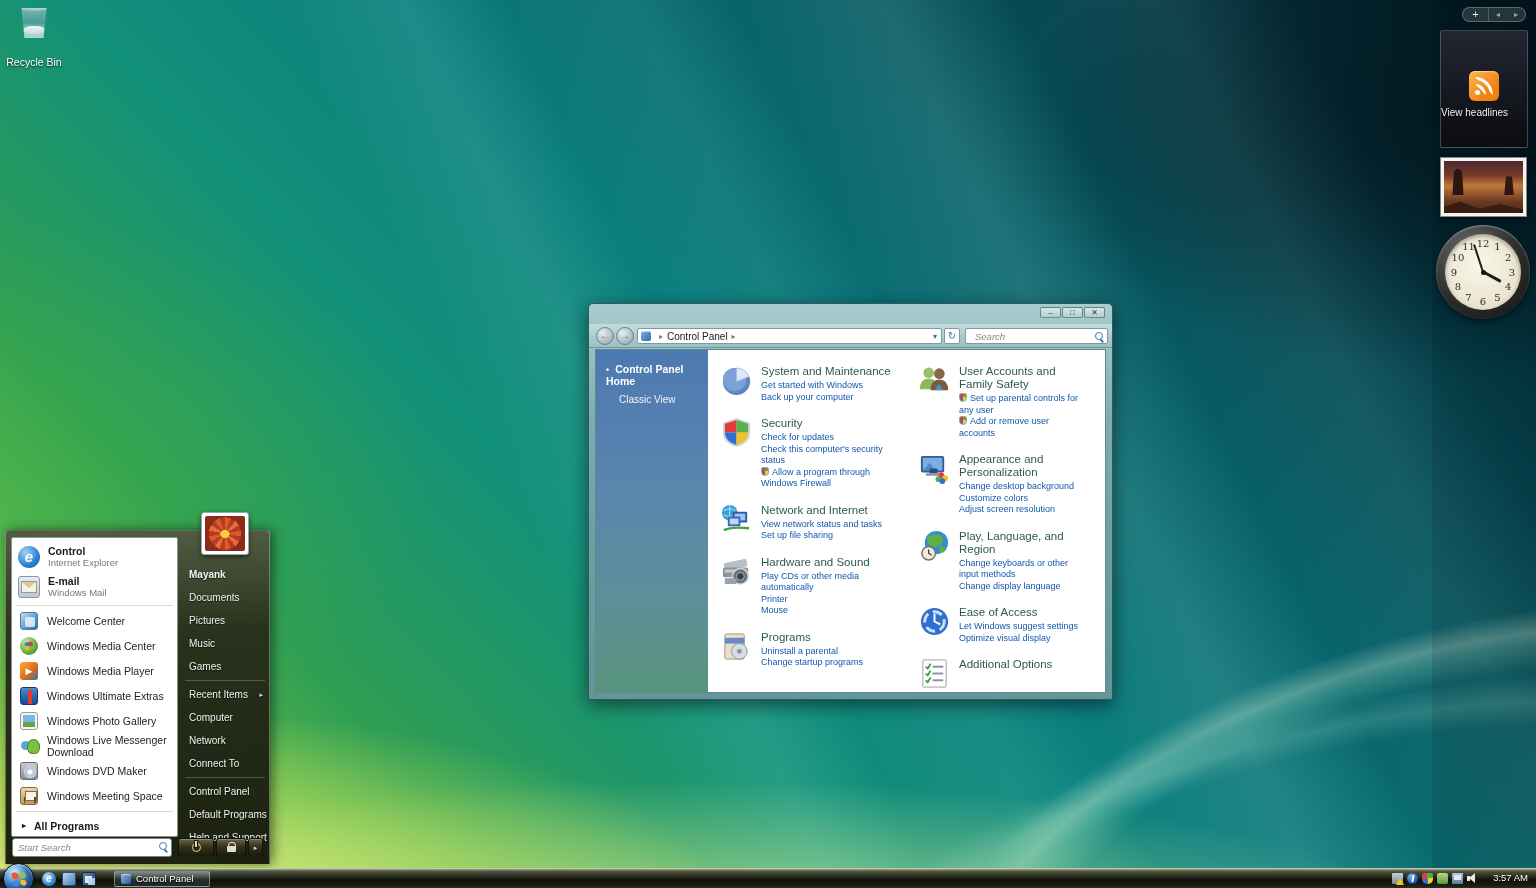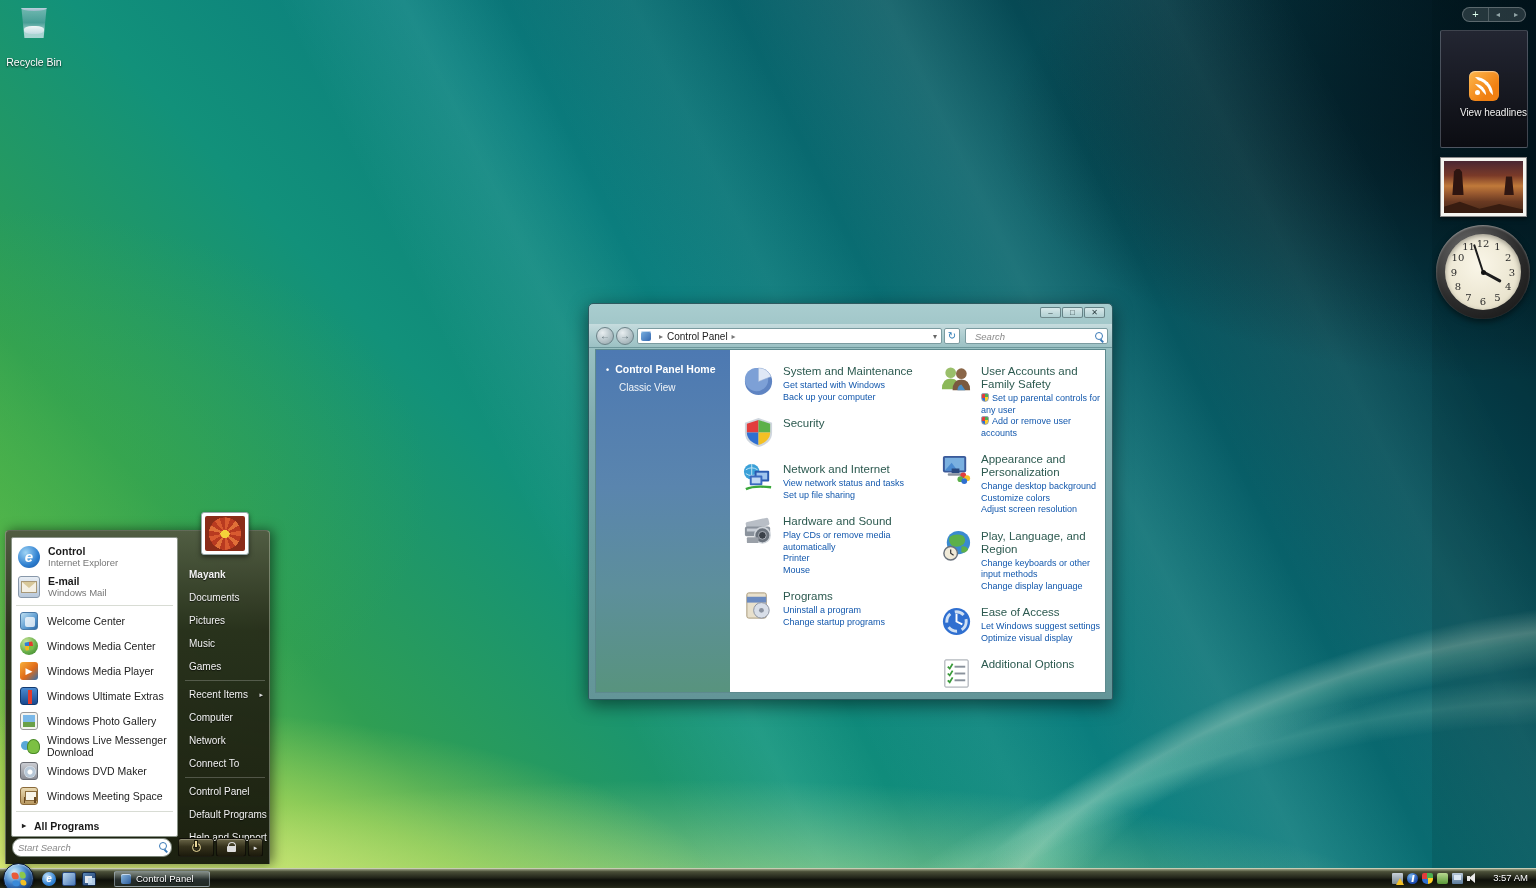--- a/index.html
+++ b/index.html
@@ -35,21 +35,21 @@
   .icon-label { margin-top:18px; font-size:10.5px; color:#fff; text-shadow:0 1px 2px rgba(0,0,0,.85); }
 
   
   .sidebar-strip { position:absolute; right:0; top:0; width:104px; height:868px; background:rgba(0,10,14,.10); }
   .sb-controls { position:absolute; right:10px; top:7px; width:64px; height:15px; border-radius:8px;
     background:rgba(255,255,255,.14); border:1px solid rgba(255,255,255,.25); display:flex; align-items:center; }
   .sb-plus { width:26px; text-align:center; color:#dfe;  font-size:11px; line-height:13px; border-right:1px solid rgba(255,255,255,.2);}
   .sb-arrow { flex:1; text-align:center; color:rgba(220,240,240,.6); font-size:8px; line-height:13px; }
   .gadget-rss { position:absolute; right:8px; top:30px; width:88px; height:118px;
     background:linear-gradient(180deg, rgba(38,40,52,.92), rgba(12,12,18,.95));
-    border:1px solid rgba(160,175,190,.35); border-radius:2px; text-align:right; }
+    border:1px solid rgba(160,175,190,.35); border-radius:2px; text-align:left; }
   .rss-icon { width:30px; height:30px; margin:40px auto 6px; border-radius:6px; position:relative;
     background:linear-gradient(135deg,#ffb84d,#f08012 70%); box-shadow:inset 0 1px 1px rgba(255,255,255,.5); }
   .rss-icon i { position:absolute; left:6px; bottom:6px; width:5px; height:5px; border-radius:50%; background:#fff; }
   .rss-icon u { position:absolute; left:6px; bottom:6px; border:3px solid transparent; border-top:3px solid #fff; border-right:3px solid #fff; border-radius:0 100% 0 0; text-decoration:none; }
   .rss-a1 { width:11px; height:11px; }
   .rss-a2 { width:18px; height:18px; }
   .rss-label { font-size:10px; color:#f2f2f2; text-shadow:0 1px 2px #000; }
   .gadget-photo { position:absolute; right:9px; top:157px; width:87px; height:60px; background:#f5f5f0;
     border:1px solid #888; box-shadow:0 2px 4px rgba(0,0,0,.5); padding:3px; }
   .photo-inner { position:relative; width:100%; height:100%; overflow:hidden;
@@ -96,21 +96,21 @@
   .refreshbox { position:absolute; left:355px; top:4px; width:16px; height:16px; background:#fff; border:1px solid #7b9ba0; border-radius:2px;
     color:#2a7ab5; font-size:10px; line-height:14px; text-align:center; }
   .searchbox { position:absolute; left:376px; top:4px; width:143px; height:16px; background:#fff; border:1px solid #7b9ba0; border-radius:2px; }
   .searchbox input { position:absolute; left:9px; top:0; width:118px; height:14px; border:0; outline:0; font-family:"Liberation Sans",sans-serif;
     font-size:9.5px; font-style:italic; color:#222; }
   .searchbox input::placeholder { color:#8a8a8a; font-style:italic; }
   .mag { position:absolute; right:3px; top:3px; width:9px; height:9px; }
   .mag:before { content:""; position:absolute; left:0; top:0; width:6px; height:6px; border:1.5px solid #3a7ab8; border-radius:50%; }
   .mag:after { content:""; position:absolute; right:0; bottom:0; width:4px; height:1.5px; background:#3a7ab8; transform:rotate(45deg); }
   .winbody { position:absolute; left:6px; right:6px; top:45px; bottom:6px; background:#fff; display:flex; overflow:hidden; border:1px solid #5d8a8e; }
-  .navpane { width:134px; flex-shrink:0; padding:13px 8px 0 10px;
+  .navpane { width:112px; flex-shrink:0; padding:13px 8px 0 10px;
     background:linear-gradient(180deg,#4d79b2 0%, #5a85ae 40%, #5d8f9b 70%, #579479 105%); }
   .navpane .home { font-size:10.5px; font-weight:bold; color:#fff; }
   .navpane .bullet { color:#fff; margin-right:6px; font-size:9px; }
   .navpane .classic { font-size:10px; color:rgba(255,255,255,.92); margin:7px 0 0 13px; }
   .cpmain { flex:1; padding:14px 6px 0 12px; display:flex; gap:10px; }
   .cpcol1 { width:188px; }
   .cpcol2 { width:168px; }
   .cat { display:flex; gap:8px; margin-bottom:13px; }
   .cat-icon { width:33px; height:33px; flex-shrink:0; }
   .cat-title { font-size:11.5px; color:#2d5a50; line-height:13px; margin-top:1px; }
@@ -127,21 +127,21 @@
   .sm-left { position:absolute; left:5px; top:6px; width:167px; height:300px; background:#fff; border:1px solid #8a9488; border-radius:2px;
     display:flex; flex-direction:column; padding-top:4px; }
   .sm-pinned { display:flex; align-items:center; gap:8px; padding:3px 6px; height:30px; }
   .sm-pin-text .t { font-size:10.5px; font-weight:bold; color:#1a1a1a; line-height:12px; }
   .sm-pin-text .s { font-size:9.5px; color:#777; line-height:11px; }
   .sm-div { height:1px; background:#d8dcd4; margin:3px 4px; }
   .sm-item { display:flex; align-items:center; gap:9px; padding:0 6px 0 8px; height:25px; font-size:10.5px; color:#222; }
   .sm-spacer { flex:1; }
   .sm-allprog { display:flex; align-items:center; gap:8px; height:21px; padding-left:10px; font-size:10.5px; font-weight:bold; color:#1a1a1a; }
   .ap-arrow { color:#222; font-size:8px; }
-  .sm-search { position:absolute; left:6px; bottom:7px; width:160px; height:19px; background:#fff; border:1px solid #7a8478; border-radius:9px; }
+  .sm-search { position:absolute; left:6px; bottom:7px; width:160px; height:19px; background:#fff; border:1px solid #7a8478; border-radius:3px; }
   .sm-search input { position:absolute; left:5px; top:1px; width:132px; height:15px; border:0; outline:0;
     font-family:"Liberation Sans",sans-serif; font-size:9.5px; font-style:italic; color:#333; }
   .sm-search input::placeholder { color:#888; font-style:italic; }
   .sm-right { position:absolute; left:177px; top:6px; width:84px; height:300px; padding-top:26px; }
   .sm-ritem { display:flex; align-items:center; height:23px; padding-left:6px; font-size:10px; color:#f2f2f2; text-shadow:0 1px 1px rgba(0,0,0,.7); }
   .sm-ritem.bold { font-weight:bold; }
   .sm-rdiv { height:1px; background:rgba(255,255,255,.22); margin:2px 2px; }
   .sub-arrow { margin-left:auto; margin-right:4px; font-size:7px; color:#ddd; }
   .avatar { position:absolute; left:195px; top:-19px; width:48px; height:43px; background:#fff; border:1px solid #9aa; border-radius:3px;
     box-shadow:0 2px 5px rgba(0,0,0,.5); padding:3px; }
@@ -337,20 +337,25 @@
               <svg viewBox="0 0 34 34">
                   <path d="M17 2 L31 7 V17 C31 26 24 30 17 32 C10 30 3 26 3 17 V7 Z" fill="#cfd6de"></path>
                   <path d="M17 4 L17 17 L5 17 V8 Z" fill="#e23c3c"></path>
                   <path d="M17 4 L29 8 V17 H17 Z" fill="#5cb04a"></path>
                   <path d="M5 17 H17 V30 C11 28 5 24 5 17 Z" fill="#2f6fd0"></path>
                   <path d="M17 17 H29 C29 24 23 28 17 30 Z" fill="#f3c024"></path>
                 </svg>
             </div>
             <div>
               <div class="cat-title">Security</div>
+              <div class="cat-links">
+                <div class="cat-link">Check for updates</div>
+                <div class="cat-link">Check this computer's security status</div>
+                <div class="cat-link"><span class="mini-shield"></span><span>Allow a program through Windows Firewall</span></div>
+              </div>
             </div>
           </div>
 
           <div class="cat">
             <div class="cat-icon">
               <svg viewBox="0 0 34 34">
                   <circle cx="10" cy="10" r="8" fill="#3aa0d8"></circle>
                   <path d="M4 8 Q10 4 16 8 M4 12 Q10 16 16 12 M10 2 V18" stroke="#bfe4f4" stroke-width="1" fill="none"></path>
                   <rect x="13" y="9" width="15" height="11" rx="1" fill="#2a5ab0"></rect>
                   <rect x="15" y="11" width="11" height="7" fill="#9fc4ee"></rect>
@@ -375,40 +380,40 @@
                   <rect x="3" y="13" width="26" height="10" rx="2" fill="#8a929c"></rect>
                   <rect x="5" y="15" width="22" height="3" fill="#c8ced6"></rect>
                   <circle cx="21" cy="22" r="8" fill="#6a727c" stroke="#cfd4da" stroke-width="1.5"></circle>
                   <circle cx="21" cy="22" r="4" fill="#3a4048" stroke="#aeb4bc" stroke-width="1"></circle>
                   <rect x="5" y="24" width="12" height="6" rx="1" fill="#9aa0a8"></rect>
                 </svg>
             </div>
             <div>
               <div class="cat-title">Hardware and Sound</div>
               <div class="cat-links">
-                <div class="cat-link">Play CDs or remove media automatically</div>
+                <div class="cat-link">Play CDs or other media automatically</div>
                 <div class="cat-link">Printer</div>
                 <div class="cat-link">Mouse</div>
               </div>
             </div>
           </div>
 
           <div class="cat">
             <div class="cat-icon">
               <svg viewBox="0 0 34 34">
                   <rect x="5" y="4" width="20" height="26" rx="2" fill="#e8e0cc" stroke="#a89878" stroke-width="1"></rect>
                   <rect x="5" y="8" width="20" height="6" fill="#6a8ac0"></rect>
                   <circle cx="20" cy="22" r="8" fill="#d8dee8" stroke="#8a92a0" stroke-width="1"></circle>
                   <circle cx="20" cy="22" r="2.5" fill="#8a92a0"></circle>
                 </svg>
             </div>
             <div>
               <div class="cat-title">Programs</div>
               <div class="cat-links">
-                <div class="cat-link">Uninstall a program</div>
+                <div class="cat-link">Uninstall a parental</div>
                 <div class="cat-link">Change startup programs</div>
               </div>
             </div>
           </div>
 
         </div>
         <div class="cpcol2">
 
           <div class="cat">
             <div class="cat-icon">

